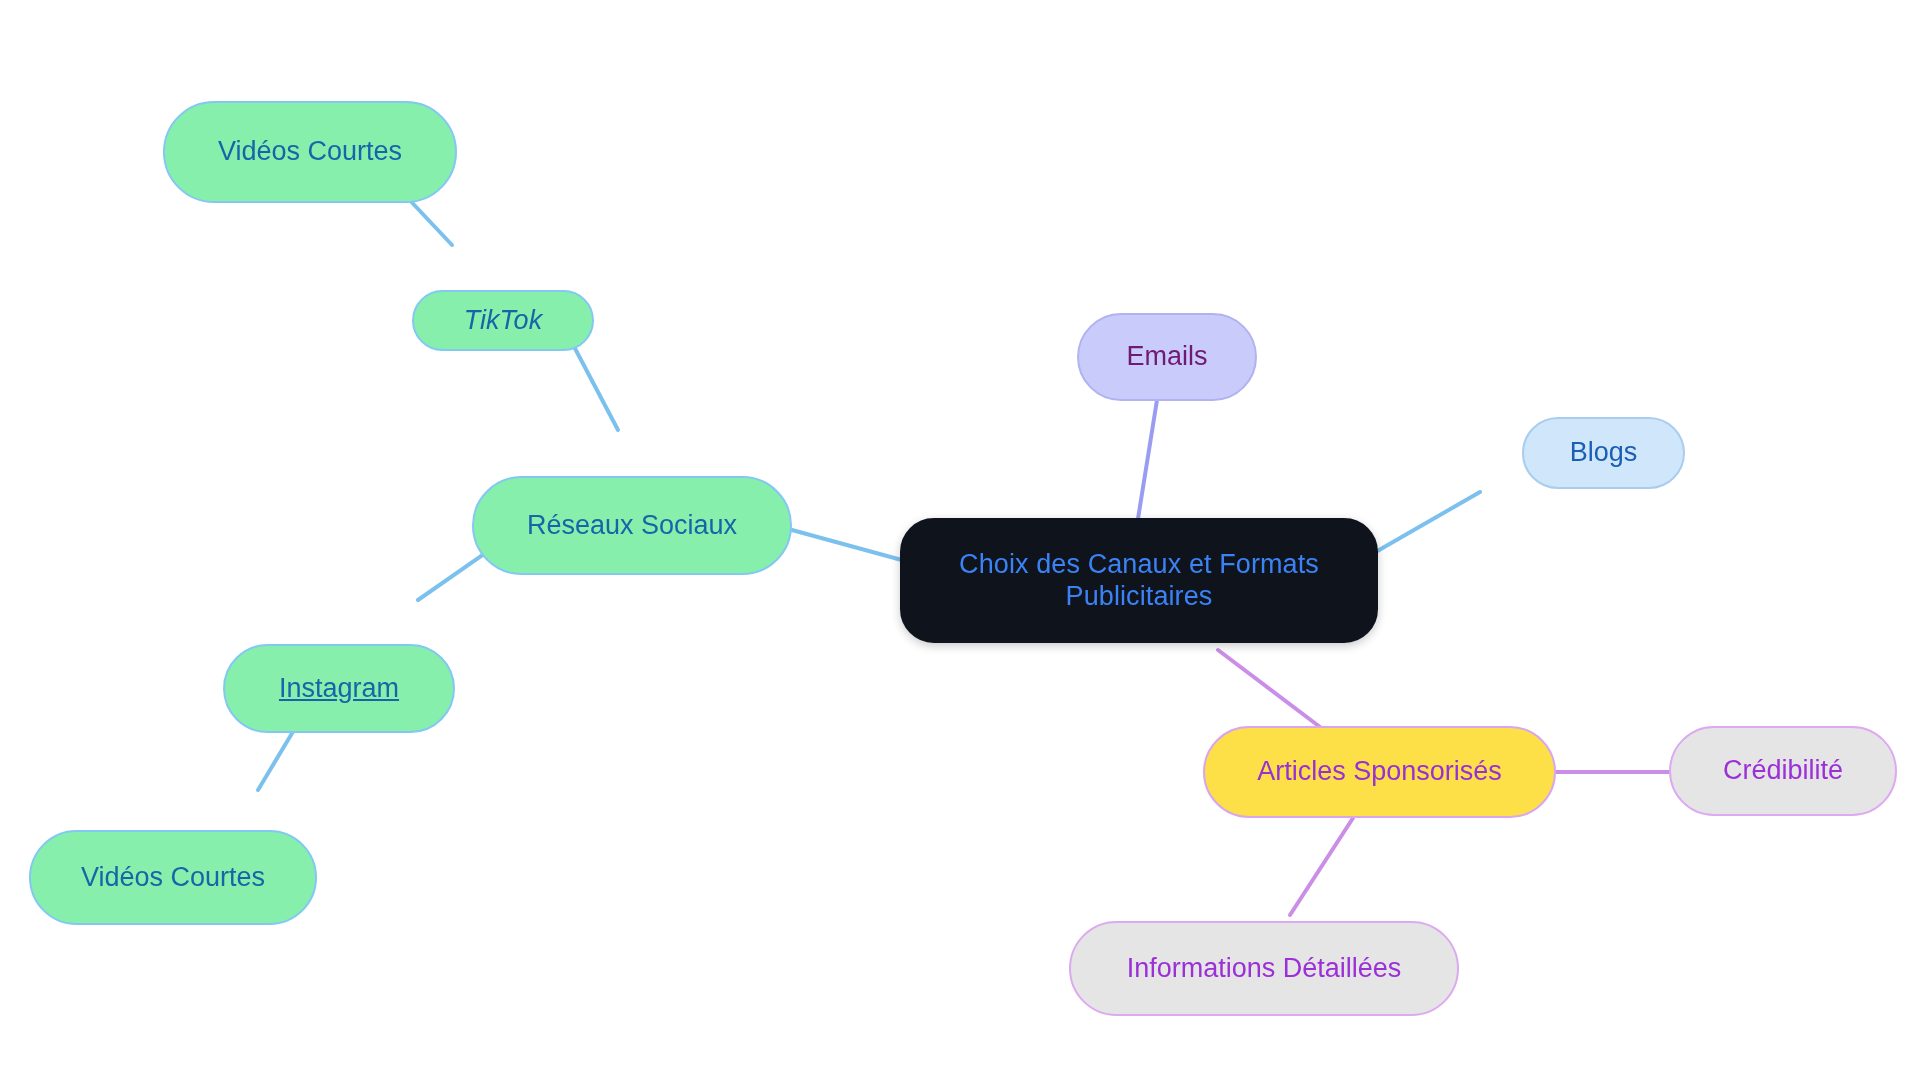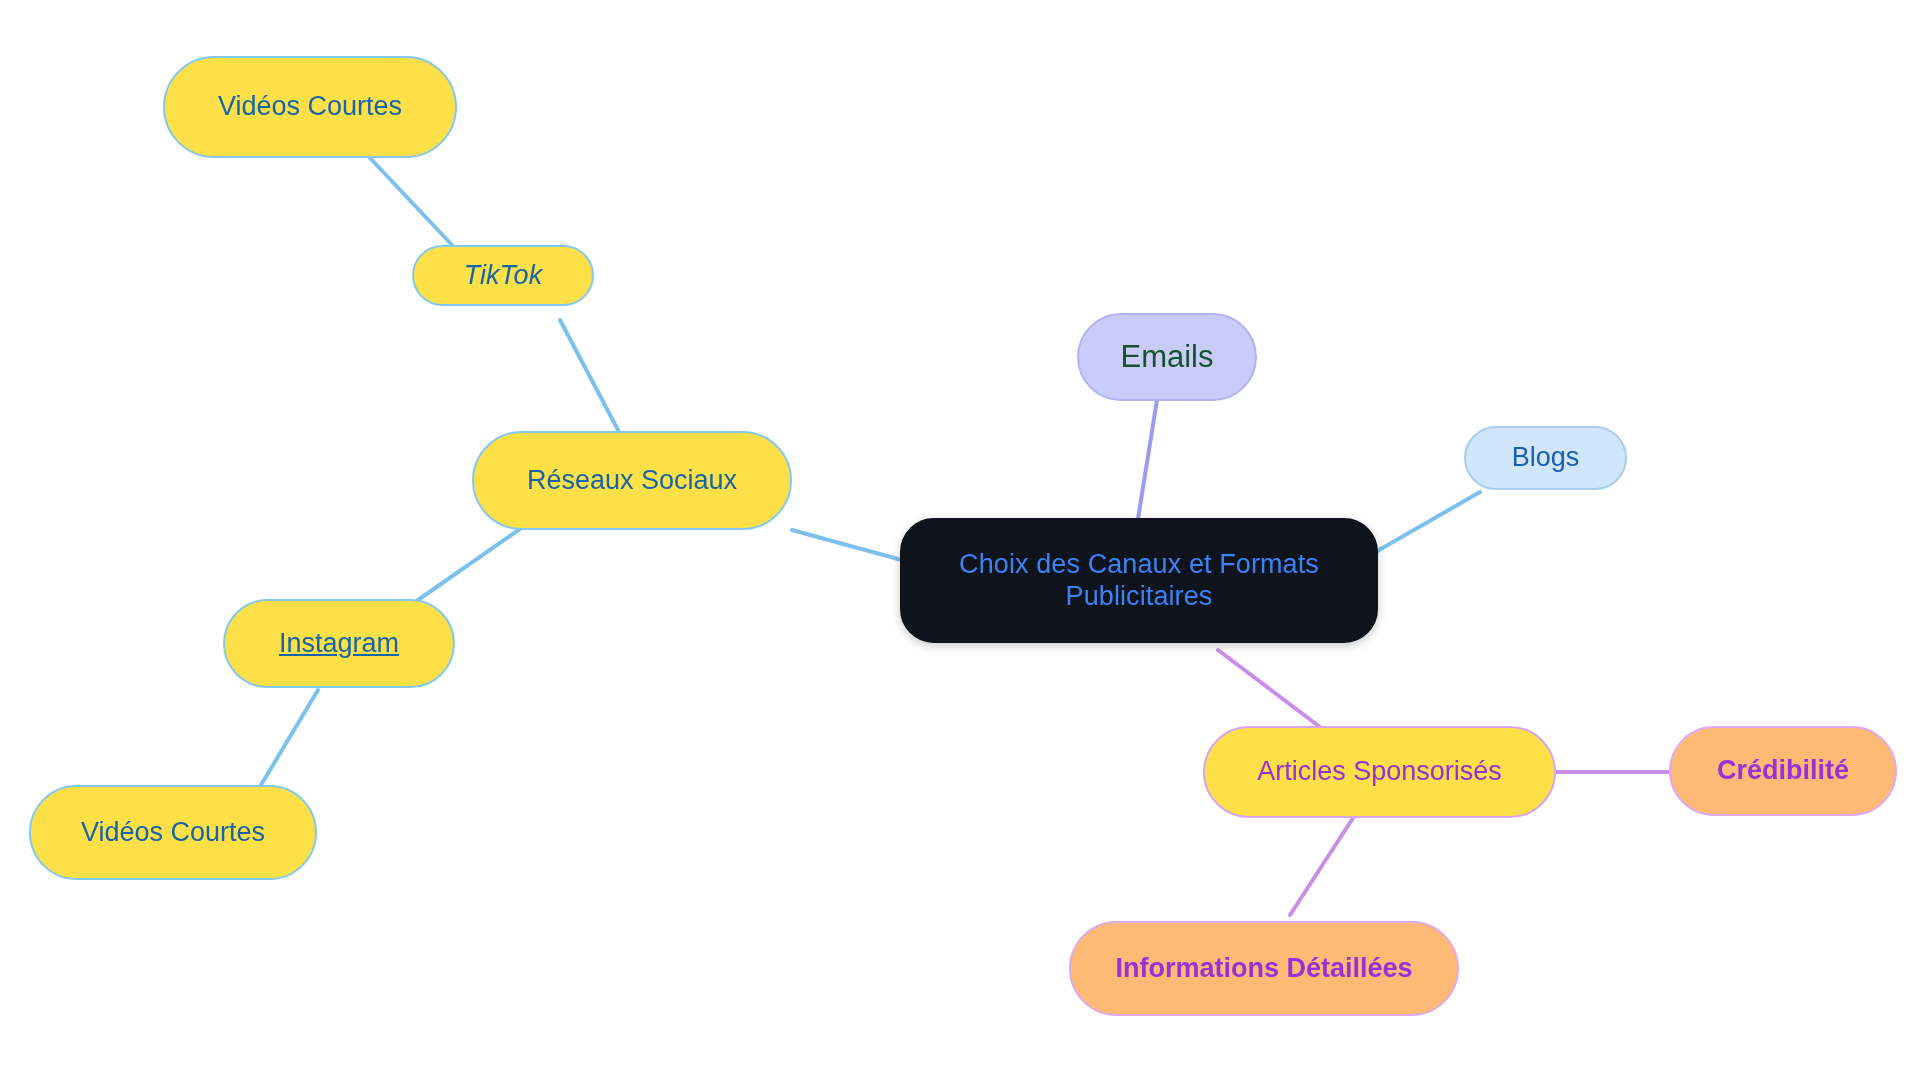--- a/index.html
+++ b/index.html
@@ -43,54 +43,54 @@
   .node-root {
     background: #0f141c;
     border-color: #0f141c;
     color: #3b82f6;
     border-radius: 34px;
     font-size: 27px;
     letter-spacing: 0.1px;
     box-shadow: 0 3px 10px rgba(15,20,28,0.22);
   }
   .node-blue {
-    background: #fde047;
+    background: #86efac;
     border-color: #82c8f2;
     color: #1565a8;
     border-radius: 999px;
     font-size: 27px;
+    margin-top: 45px;
   }
   .node-blue-light {
     background: #cfe6fb;
     border-color: #a8cdee;
     color: #1a5fb4;
     border-radius: 999px;
     font-size: 27px;
   }
   .node-periwinkle {
     background: #c9cbfa;
     border-color: #b0b3f0;
-    color: #14532d;
+    color: #701a75;
     border-radius: 999px;
-    font-size: 31px;
+    font-size: 27px;
   }
   .node-orchid {
     background: #fde047;
     border-color: #d9a6ee;
     color: #9930d6;
     border-radius: 999px;
     font-size: 27px;
   }
   .node-orchid-pale {
-    background: #fdba74;
+    background: #e5e5e5;
     border-color: #dda9f0;
     color: #9b2fd8;
     border-radius: 999px;
     font-size: 27px;
-    font-weight: bold;
   }
 </style>
 </head>
 <body>
 
 <div id="canvas">
 
   <svg id="edges" viewBox="0 0 1920 1083" width="1920" height="1083" xmlns="http://www.w3.org/2000/svg">
     <line x1="792" y1="530" x2="920" y2="565" stroke="#7cc1ee" stroke-width="4" stroke-linecap="round"></line>
     <line x1="560" y1="320" x2="618" y2="430" stroke="#7cc1ee" stroke-width="4" stroke-linecap="round"></line>
@@ -112,21 +112,21 @@
   <div class="node node-blue" style="left:412px; top:245px; width:182px; height:61px;font-style:italic;">TikTok</div>
 
   <div class="node node-blue" style="left:163px; top:56px; width:294px; height:102px;">Vidéos Courtes</div>
 
   <div class="node node-blue" style="left:223px; top:599px; width:232px; height:89px;text-decoration:underline;">Instagram</div>
 
   <div class="node node-blue" style="left:29px; top:785px; width:288px; height:95px;">Vidéos Courtes</div>
 
   <div class="node node-periwinkle" style="left:1077px; top:313px; width:180px; height:88px;">Emails</div>
 
-  <div class="node node-blue-light" style="left:1464px; top:417px; width:163px; height:64px;margin-top:9px;">Blogs</div>
+  <div class="node node-blue-light" style="left:1522px; top:417px; width:163px; height:72px;">Blogs</div>
 
   <div class="node node-orchid" style="left:1203px; top:726px; width:353px; height:92px;">Articles Sponsorisés</div>
 
   <div class="node node-orchid-pale" style="left:1669px; top:726px; width:228px; height:90px;">Crédibilité</div>
 
   <div class="node node-orchid-pale" style="left:1069px; top:921px; width:390px; height:95px;">Informations Détaillées</div>
 
 </div>
 
 </body></html>

